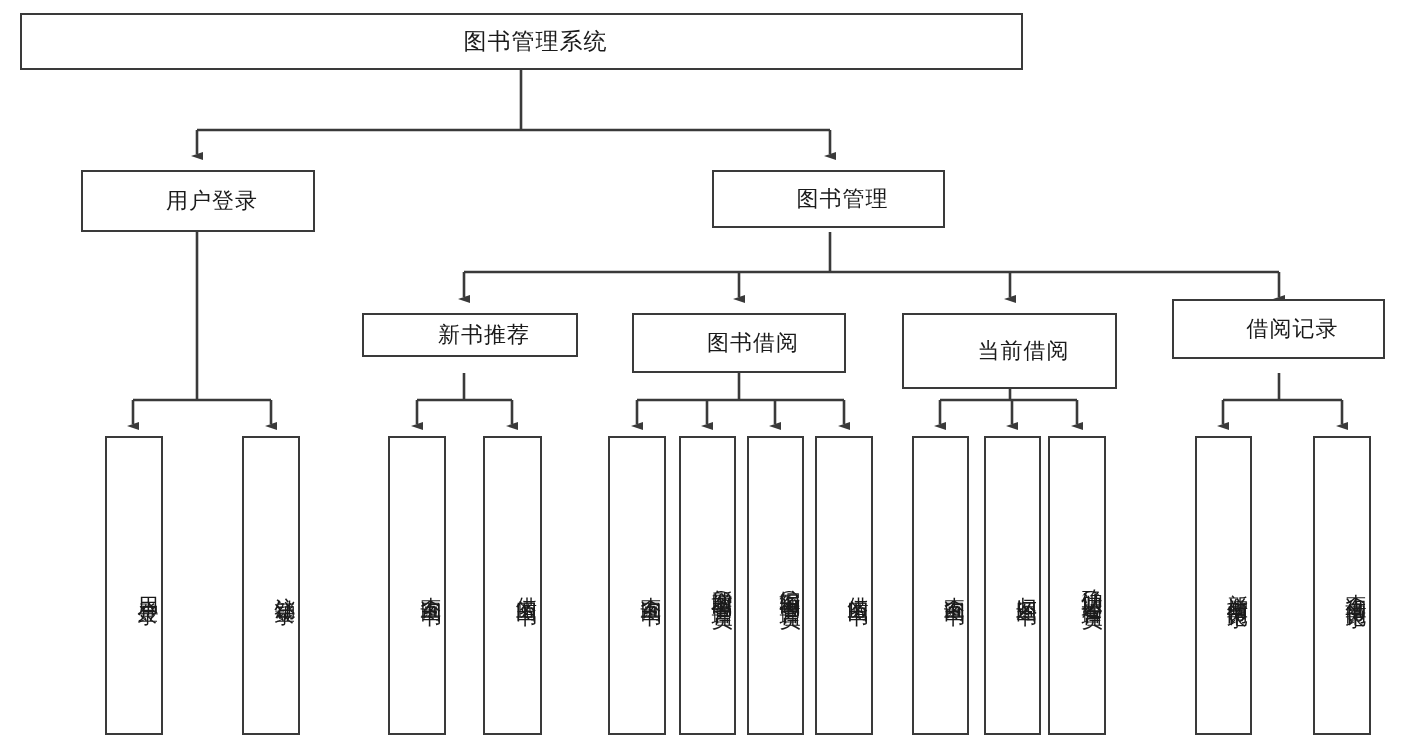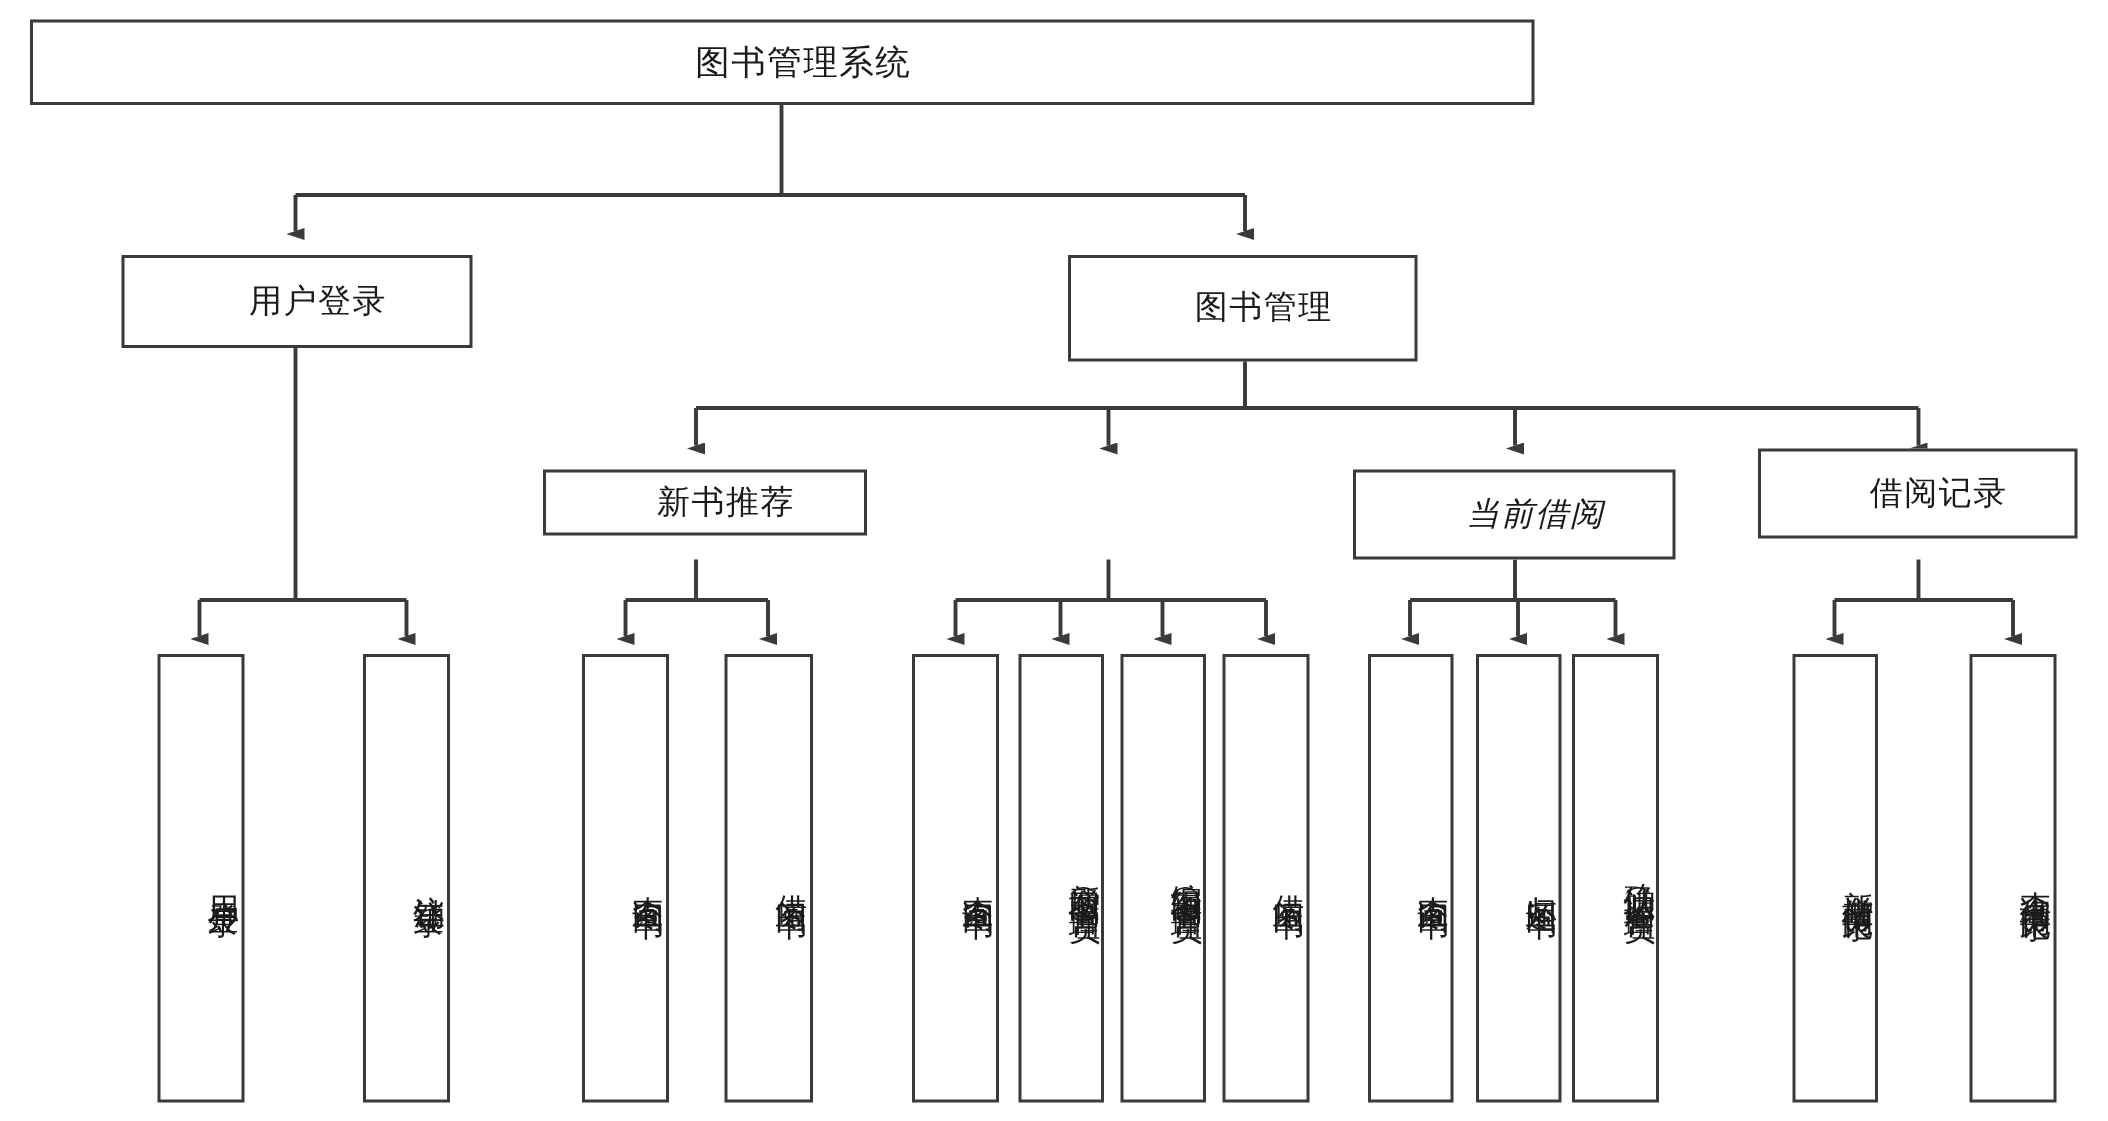--- a/index.html
+++ b/index.html
@@ -119,24 +119,25 @@
       <path d="M 1279 373 L 1279 400"></path>
       <path d="M 1223 400 L 1342 400"></path>
       <path d="M 1223 400 L 1223 424" marker-end="url(#arrow)"></path>
       <path d="M 1342 400 L 1342 424" marker-end="url(#arrow)"></path>
     </g>
   </svg>
 
   <div class="node h root" style="left:20px; top:13px; width:1003px; height:57px;">图书管理系统</div>
 
   <div class="node h" style="left:81px; top:170px; width:234px; height:62px;">用户登录</div>
-  <div class="node h" style="left:712px; top:170px; width:233px; height:71px;">图书管理</div>
+  <div class="node h" style="left:712px; top:170px; width:233px; height:58px;">图书管理</div>
 
   <div class="node h" style="left:362px; top:313px; width:216px; height:44px;">新书推荐</div>
-  <div class="node h" style="left:902px; top:313px; width:215px; height:60px;font-style:italic;">当前借阅</div>
+  <div class="node h" style="left:632px; top:313px; width:214px; height:60px;">图书借阅</div>
+  <div class="node h" style="left:902px; top:313px; width:215px; height:76px;">当前借阅</div>
   <div class="node h" style="left:1172px; top:299px; width:213px; height:60px;">借阅记录</div>
 
   <div class="node v center-v" style="left:105px; top:436px; width:58px; height:299px;">用户登录</div>
   <div class="node v center-v" style="left:242px; top:436px; width:58px; height:299px;">注销登录</div>
 
   <div class="node v center-v" style="left:388px; top:436px; width:58px; height:299px;">查询图书</div>
   <div class="node v center-v" style="left:483px; top:436px; width:59px; height:299px;">借阅图书</div>
 
   <div class="node v center-v" style="left:608px; top:436px; width:58px; height:299px;">查询图书</div>
   <div class="node v" style="left:679px; top:436px; width:57px; height:299px;">新增图书（管理员）</div>

